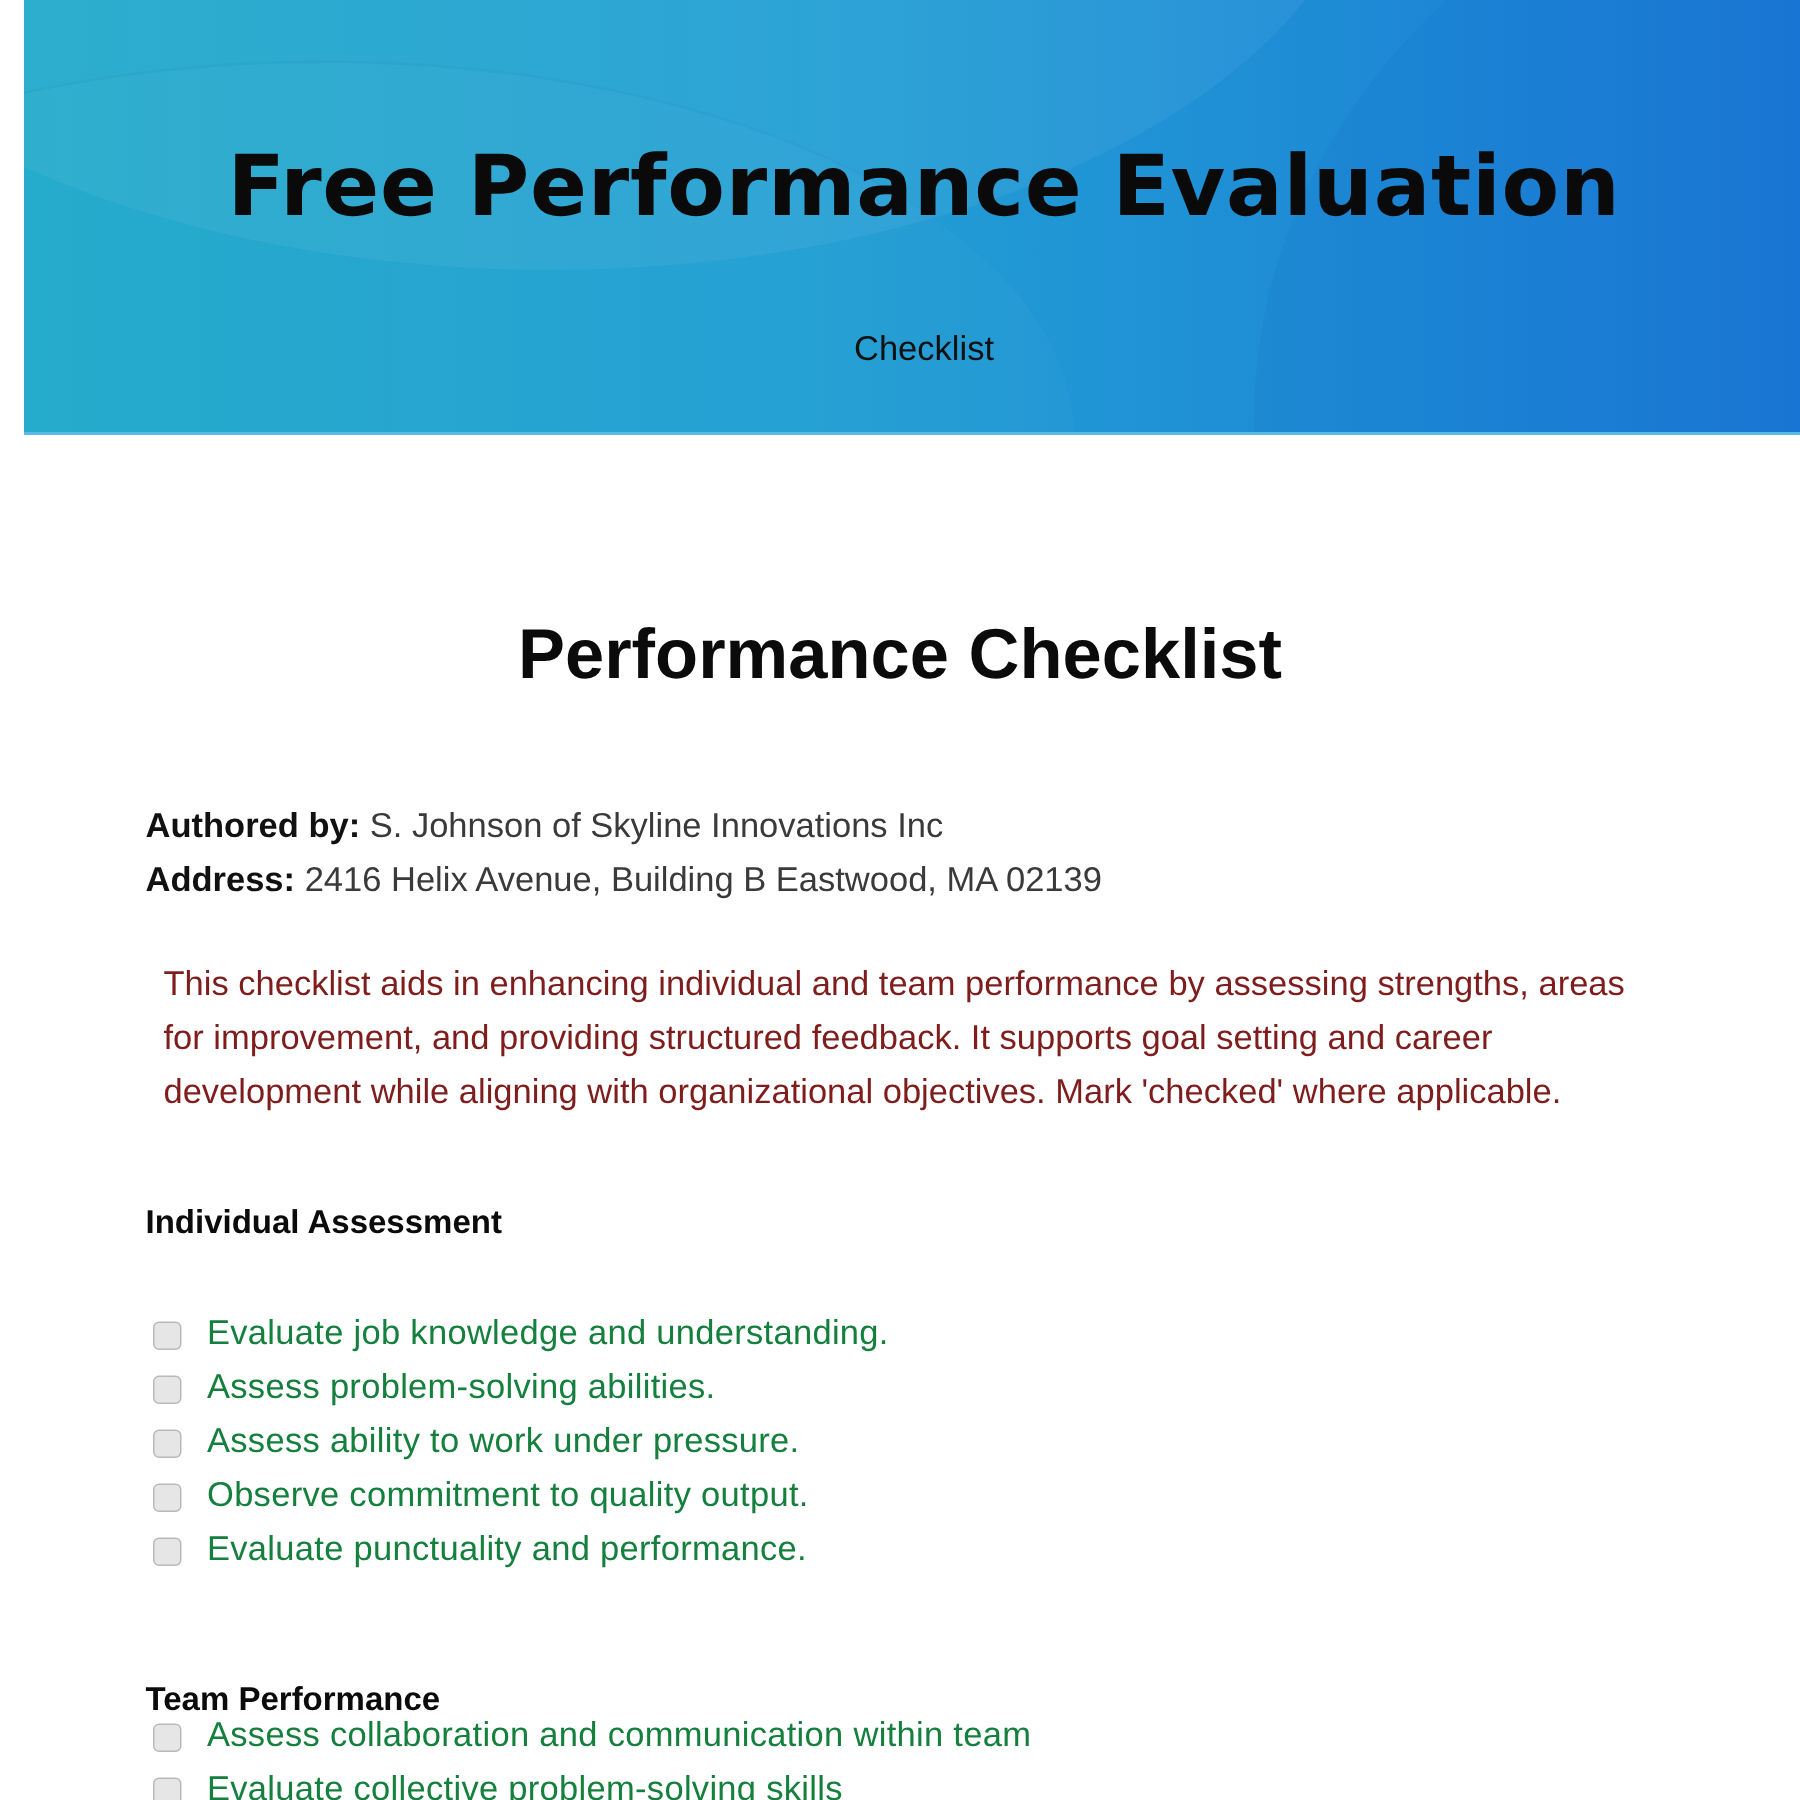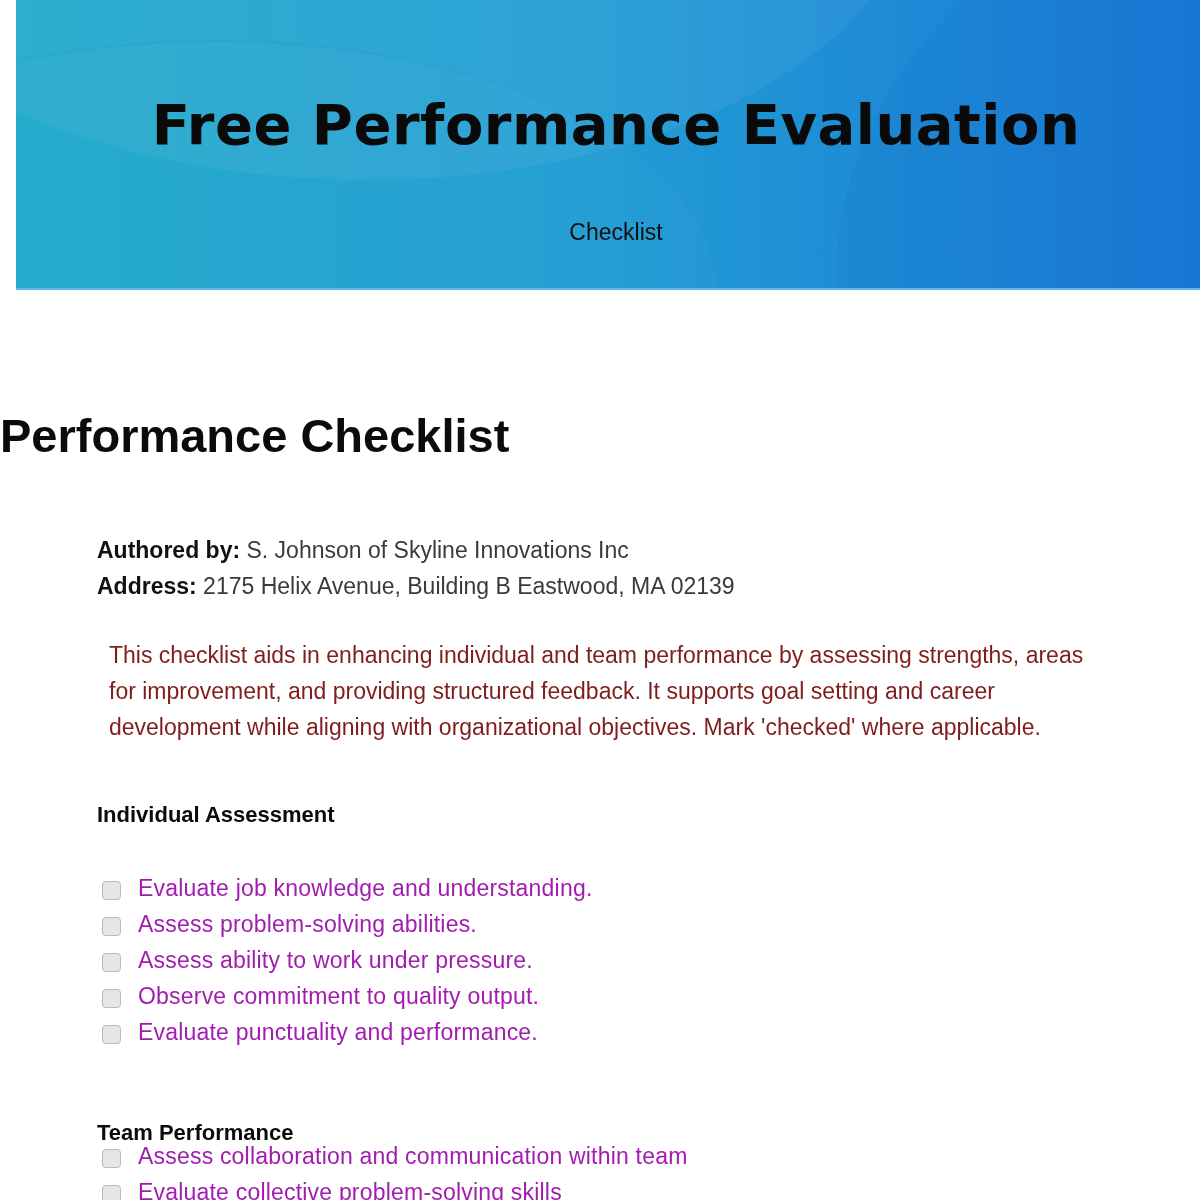--- a/index.html
+++ b/index.html
@@ -31,21 +31,21 @@
       position: absolute; left: 0; top: 92px; width: 100%; text-align: center;
       font-family: "DejaVu Sans", sans-serif; font-weight: bold; font-size: 56px;
       letter-spacing: 0.5px; color: #0a0a0a;
     }
     .banner-subtitle {
       position: absolute; left: 0; top: 172px; width: 100%; text-align: center;
       font-family: "Liberation Sans", sans-serif; font-size: 23px; color: #111; margin-top: 47px;
     }
 
     .doc-title {
-      position: absolute; left: 0; top: 408px; width: 100%; text-align: left;
+      position: absolute; left: 0; top: 408px; width: 100%; text-align: center;
       font-family: "Liberation Sans", sans-serif; font-weight: bold; font-size: 47px; color: #0b0b0b;
     }
 
     .meta { position: absolute; left: 97px; top: 532px; font-size: 23px; line-height: 36px; color: #3a3a3a; }
     .meta .label { font-weight: bold; color: #111; }
 
     .intro {
       position: absolute; left: 97px; top: 637px; width: 1000px;
       font-size: 23px; line-height: 36px; color: #7f1d1d; margin-left: 12px;
     }
@@ -53,21 +53,21 @@
     .section-heading {
       position: absolute; left: 97px; font-weight: bold; font-size: 22px; color: #0b0b0b;
     }
 
     .checklist { position: absolute; left: 102px; list-style: none; }
     .checklist li { height: 36px; display: flex; align-items: center; }
     .checkbox {
       width: 19px; height: 19px; border: 1.5px solid #b9b9b9; border-radius: 4px;
       background: #e6e6e6; margin-right: 17px; flex-shrink: 0; cursor: pointer; margin-top: 4px;
     }
-    .item-text { font-size: 23px; color: #a21caf; letter-spacing: 0.2px; }
+    .item-text { font-size: 23px; color: #15803d; letter-spacing: 0.2px; }
   </style>
 </head>
 <body>
 
 <div class="banner">
   <div class="wave1"></div>
   <div class="wave2"></div>
   <div class="wave3"></div>
   <div class="edge"></div>
   <h1 class="banner-title">Free Performance Evaluation</h1>
@@ -76,21 +76,21 @@
 
 <h2 class="doc-title">Performance Checklist</h2>
 
 <div class="meta">
   <div>
     <span class="label">Authored by:</span>
     <span>S. Johnson of Skyline Innovations Inc</span>
   </div>
   <div>
     <span class="label">Address:</span>
-    <span>2175 Helix Avenue, Building B Eastwood, MA 02139</span>
+    <span>2416 Helix Avenue, Building B Eastwood, MA 02139</span>
   </div>
 </div>
 
 <p class="intro">This checklist aids in enhancing individual and team performance by assessing strengths, areas for improvement, and providing structured feedback. It supports goal setting and career development while aligning with organizational objectives. Mark 'checked' where applicable.</p>
 
 <h3 class="section-heading" style="top:802px;">Individual Assessment</h3>
 <ul class="checklist" style="top:870px;">
   <li>
     <span class="checkbox"></span>
     <span class="item-text">Evaluate job knowledge and understanding.</span>

